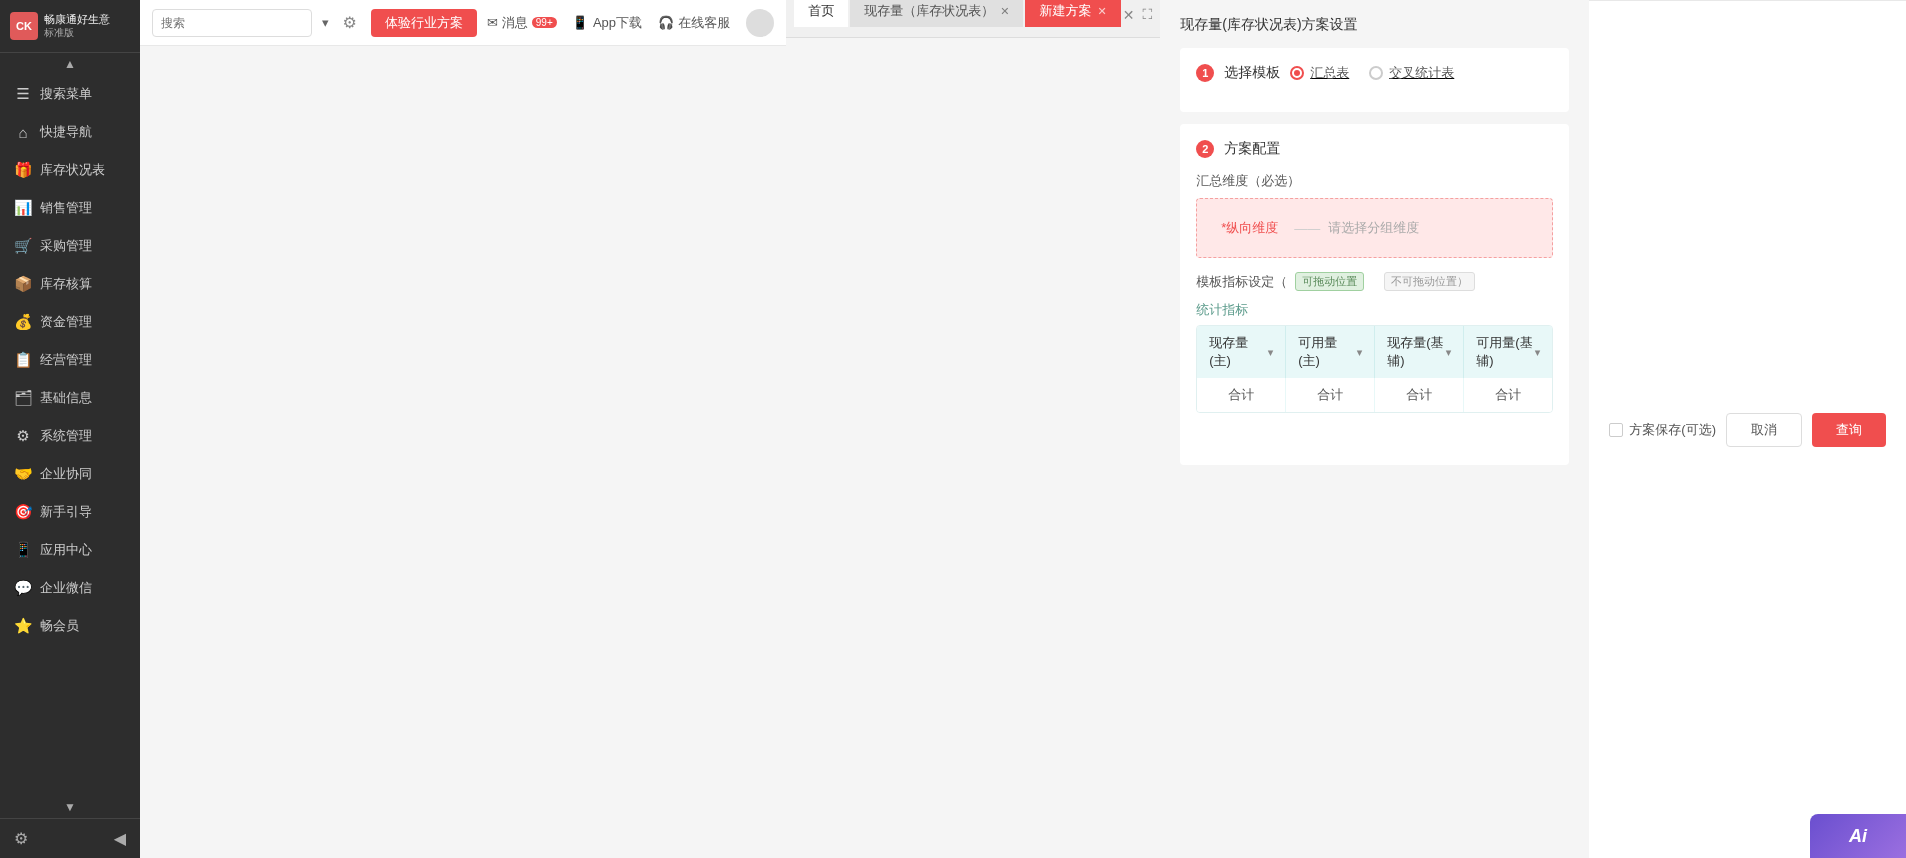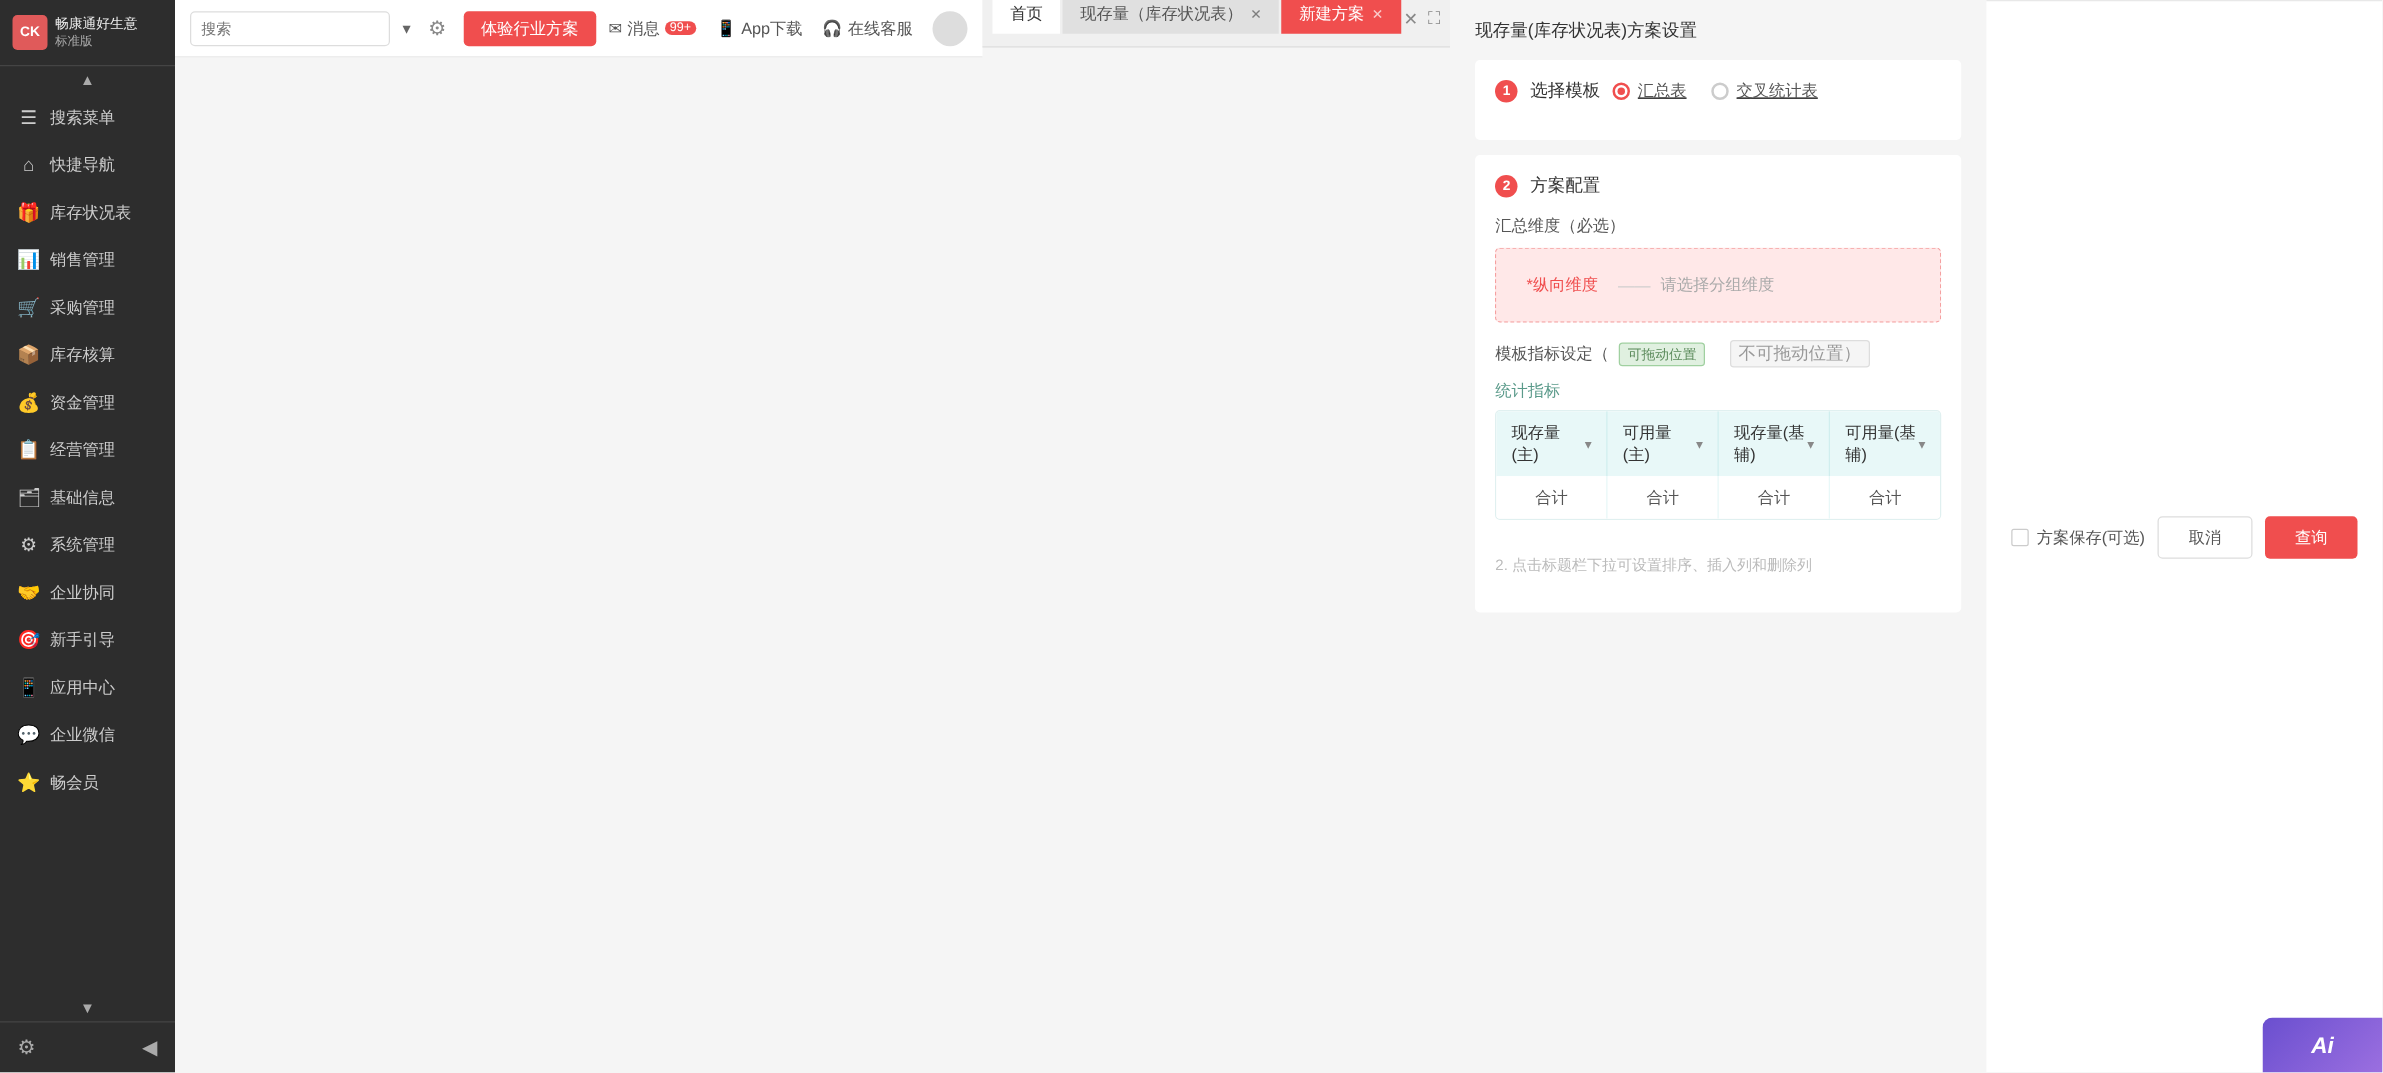--- a/index.html
+++ b/index.html
@@ -242,21 +242,21 @@
       border-radius: 3px;
       padding: 1px 6px;
       font-size: 11px;
       color: #5a8a5a;
     }
     .non-draggable-badge {
       background: #f5f5f5;
       border: 1px solid #ddd;
       border-radius: 3px;
       padding: 1px 6px;
-      font-size: 14px;
+      font-size: 11px;
       color: #999;
     }
 
     
     .stats-section { margin-top: 8px; }
     .stats-title { color: #5a9a8a; font-size: 13px; margin-bottom: 6px; font-weight: 500; }
     .stats-table { border: 1px solid #e0f0f0; border-radius: 4px; overflow: hidden; width: 100%; max-width: 800px; }
     .stats-header { display: flex; background: #e8f8f8; }
     .stats-header-cell {
       flex: 1;
@@ -561,23 +561,20 @@
           <div class="stats-body">
             <div class="stats-body-cell">合计</div>
             <div class="stats-body-cell">合计</div>
             <div class="stats-body-cell">合计</div>
             <div class="stats-body-cell">合计</div>
           </div>
         </div>
       </div>
 
       <div class="hint-section">
-        <div class="hint-line">
-          <span>2. 点击标题栏下拉可设置排序、插入列和删除列</span>
-        </div>
       </div>
     </div>
 
   </div>
 
   <div class="bottom-bar">
     <label class="save-option">
       <div class="checkbox"></div>
       <span>方案保存(可选)</span>
     </label>

